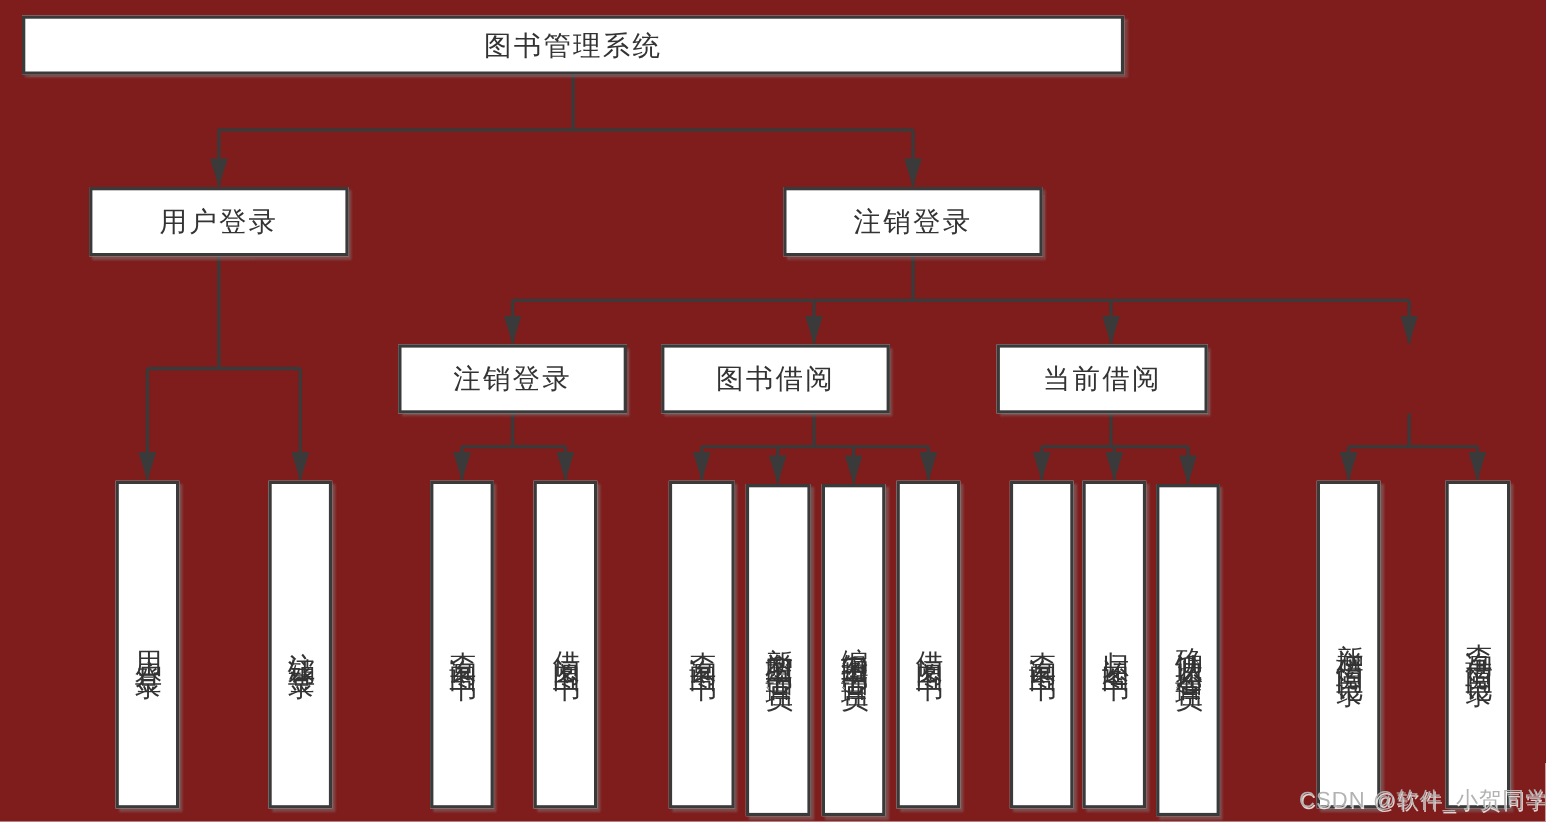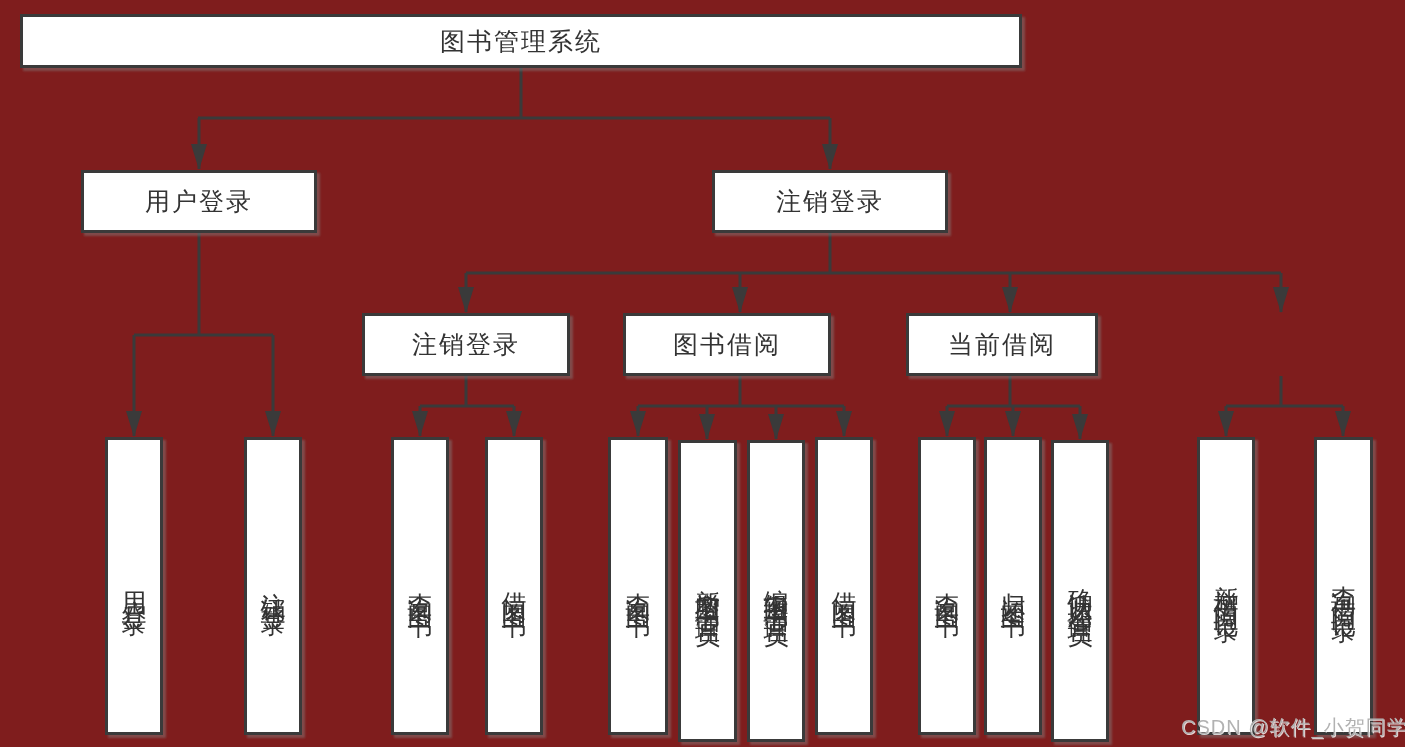--- a/index.html
+++ b/index.html
@@ -100,21 +100,21 @@
   <div class="node" style="left:81px;top:170px;width:236px;height:63px">
     <span class="hlabel">用户登录</span>
   </div>
   <div class="node" style="left:712px;top:170px;width:236px;height:63px">
     <span class="hlabel">注销登录</span>
   </div>
 
   <div class="node" style="left:362px;top:313px;width:208px;height:63px">
     <span class="hlabel">注销登录</span>
   </div>
-  <div class="node" style="left:623px;top:313px;width:208px;height:63px">
+  <div class="node" style="left:601px;top:313px;width:208px;height:63px">
     <span class="hlabel">图书借阅</span>
   </div>
   <div class="node" style="left:906px;top:313px;width:192px;height:63px">
     <span class="hlabel">当前借阅</span>
   </div>
 
   <div class="node" style="left:105px;top:437px;width:58px;height:298px">
     <span class="vlabel">用户登录</span>
   </div>
   <div class="node" style="left:244px;top:437px;width:58px;height:298px">

